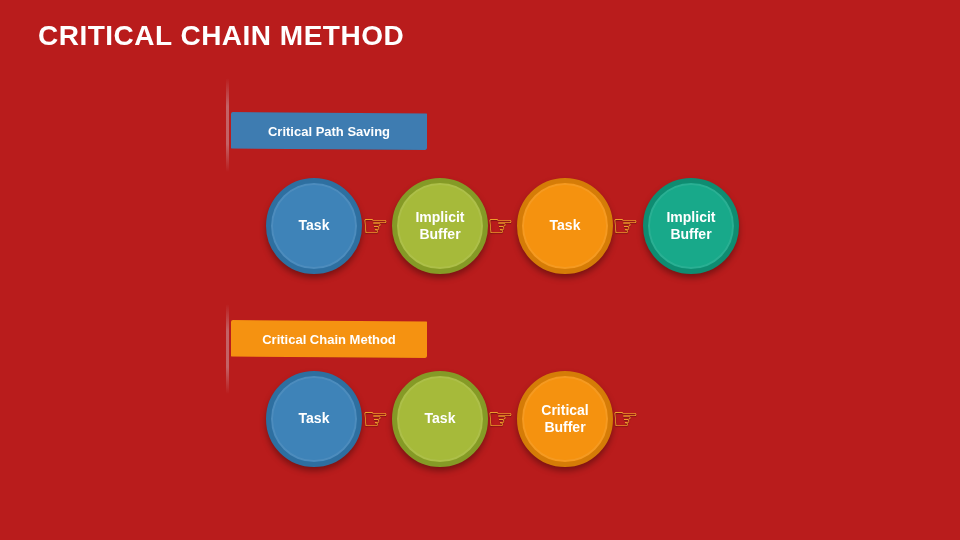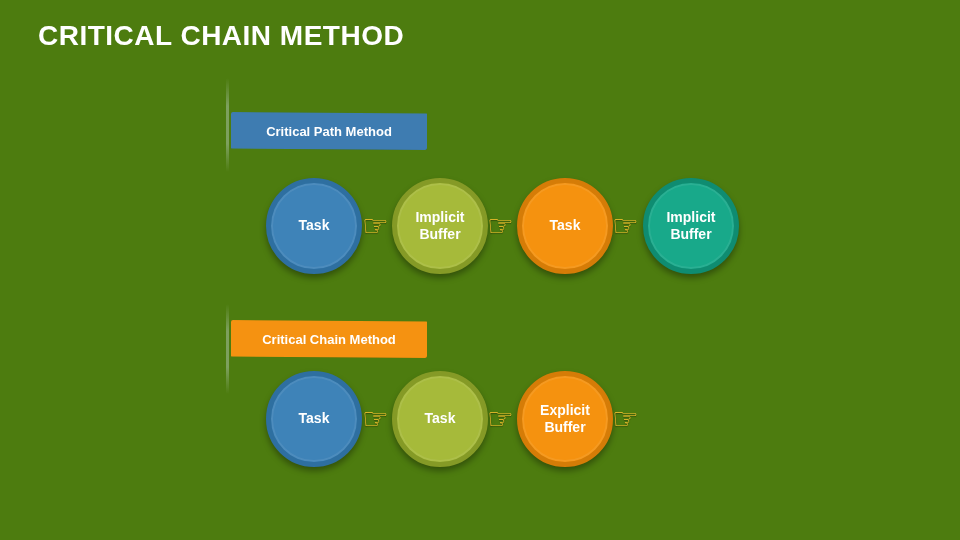--- a/index.html
+++ b/index.html
@@ -1,18 +1,18 @@
 <!DOCTYPE html>
 <html><head>
 <meta charset="utf-8">
 <style>
   html,body{margin:0;padding:0;background:#16293c;}
   .slide{
     position:relative;width:960px;height:540px;
-    background:#4d7c0f;
+    background:#b91c1c;
     font-family:"Liberation Sans",sans-serif;
     overflow:hidden;
   }
   .title{
     position:absolute;left:38px;top:20px;
     color:#ffffff;font-size:28px;font-weight:bold;letter-spacing:.5px;
   }
   .banner{
     position:absolute;left:231px;width:196px;height:38px;
     display:flex;align-items:center;justify-content:center;
@@ -53,21 +53,21 @@
 </style>
 </head>
 <body>
 
 <div class="slide">
 
   <div class="title">CRITICAL CHAIN METHOD</div>
 
   <div class="curl curl-1"></div>
   <div class="banner banner-blue">
-    <span>Critical Path Method</span>
+    <span>Critical Path Saving</span>
   </div>
 
   <div class="node node-blue r1 c1">
     <span>Task</span>
   </div>
   <div class="hand h-r1 h1">☞</div>
   <div class="node node-olive r1 c2">
     <span>Implicit Buffer</span>
   </div>
   <div class="hand h-r1 h2">☞</div>
@@ -86,17 +86,17 @@
 
   <div class="node node-blue r2 c1">
     <span>Task</span>
   </div>
   <div class="hand h-r2 h1">☞</div>
   <div class="node node-olive r2 c2">
     <span>Task</span>
   </div>
   <div class="hand h-r2 h2">☞</div>
   <div class="node node-orange r2 c3">
-    <span>Explicit Buffer</span>
+    <span>Critical Buffer</span>
   </div>
   <div class="hand h-r2 h3">☞</div>
 
 </div>
 
 </body></html>

